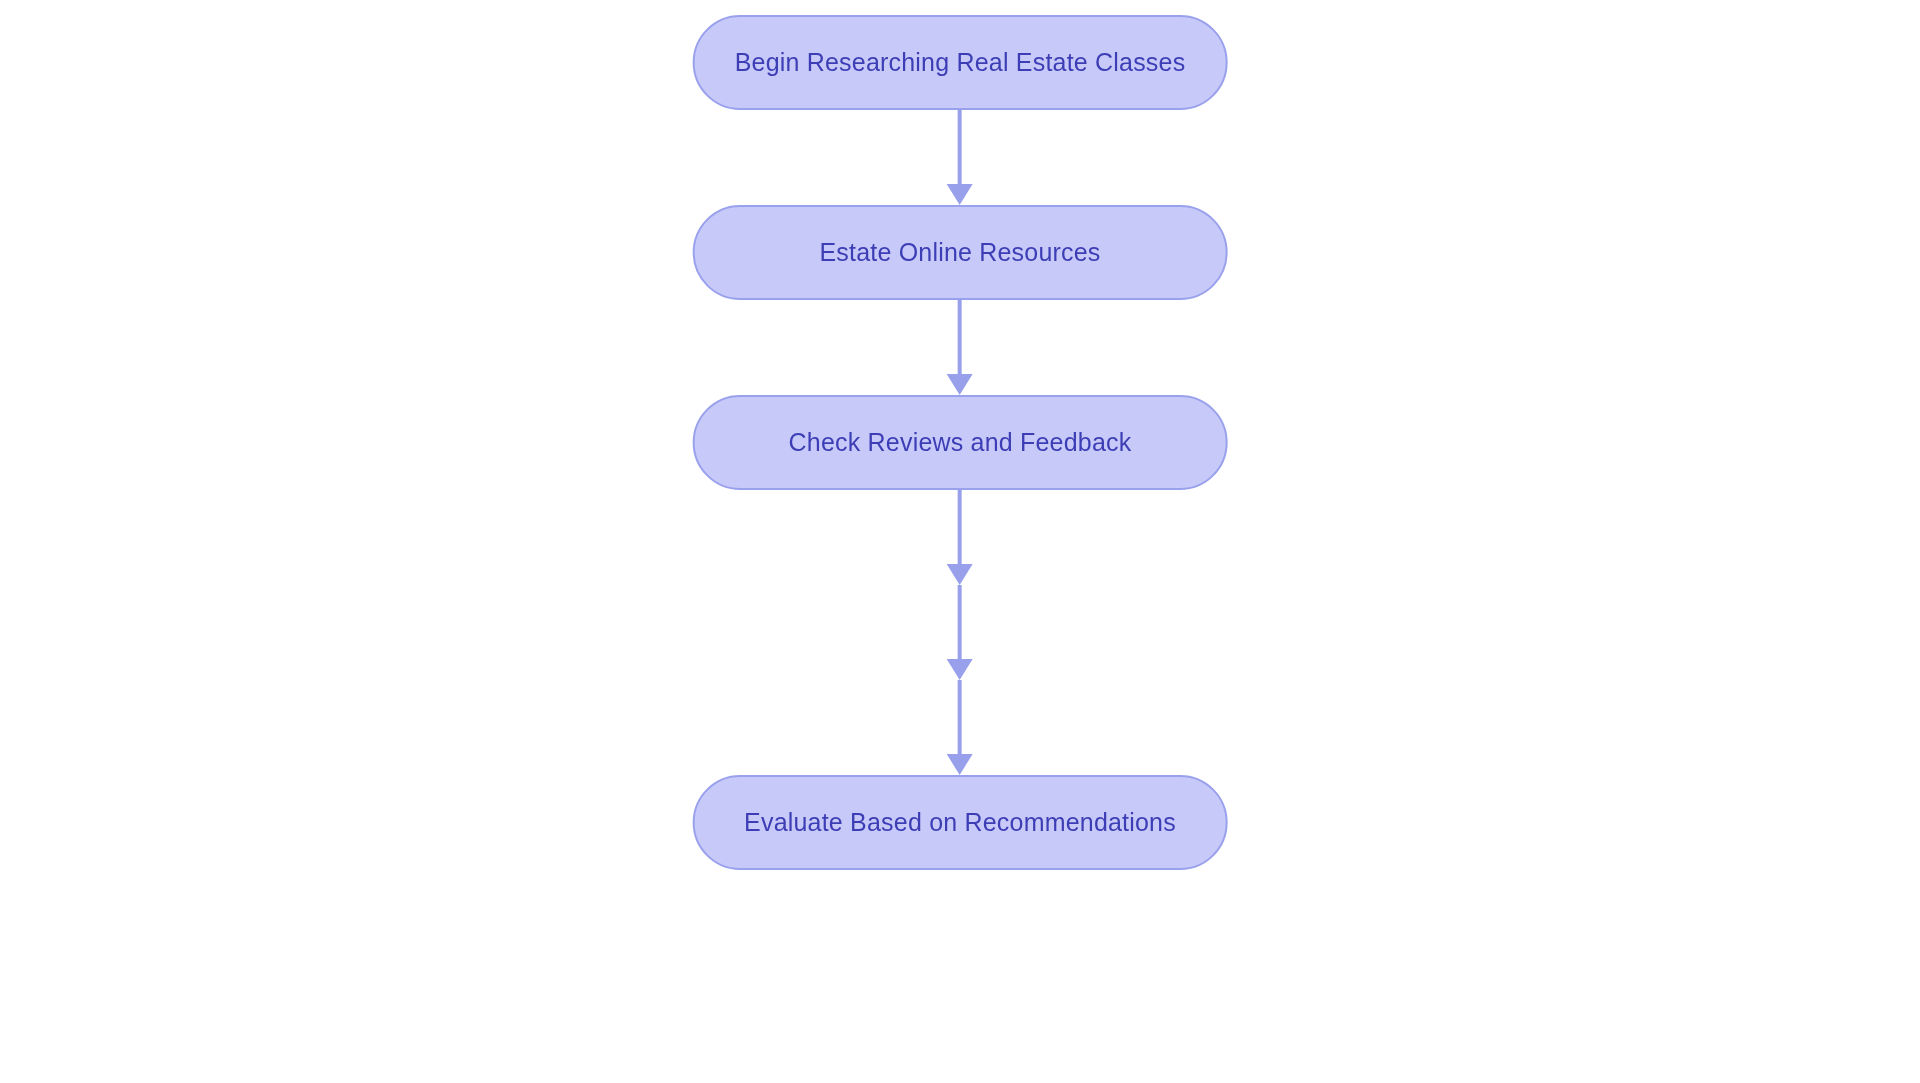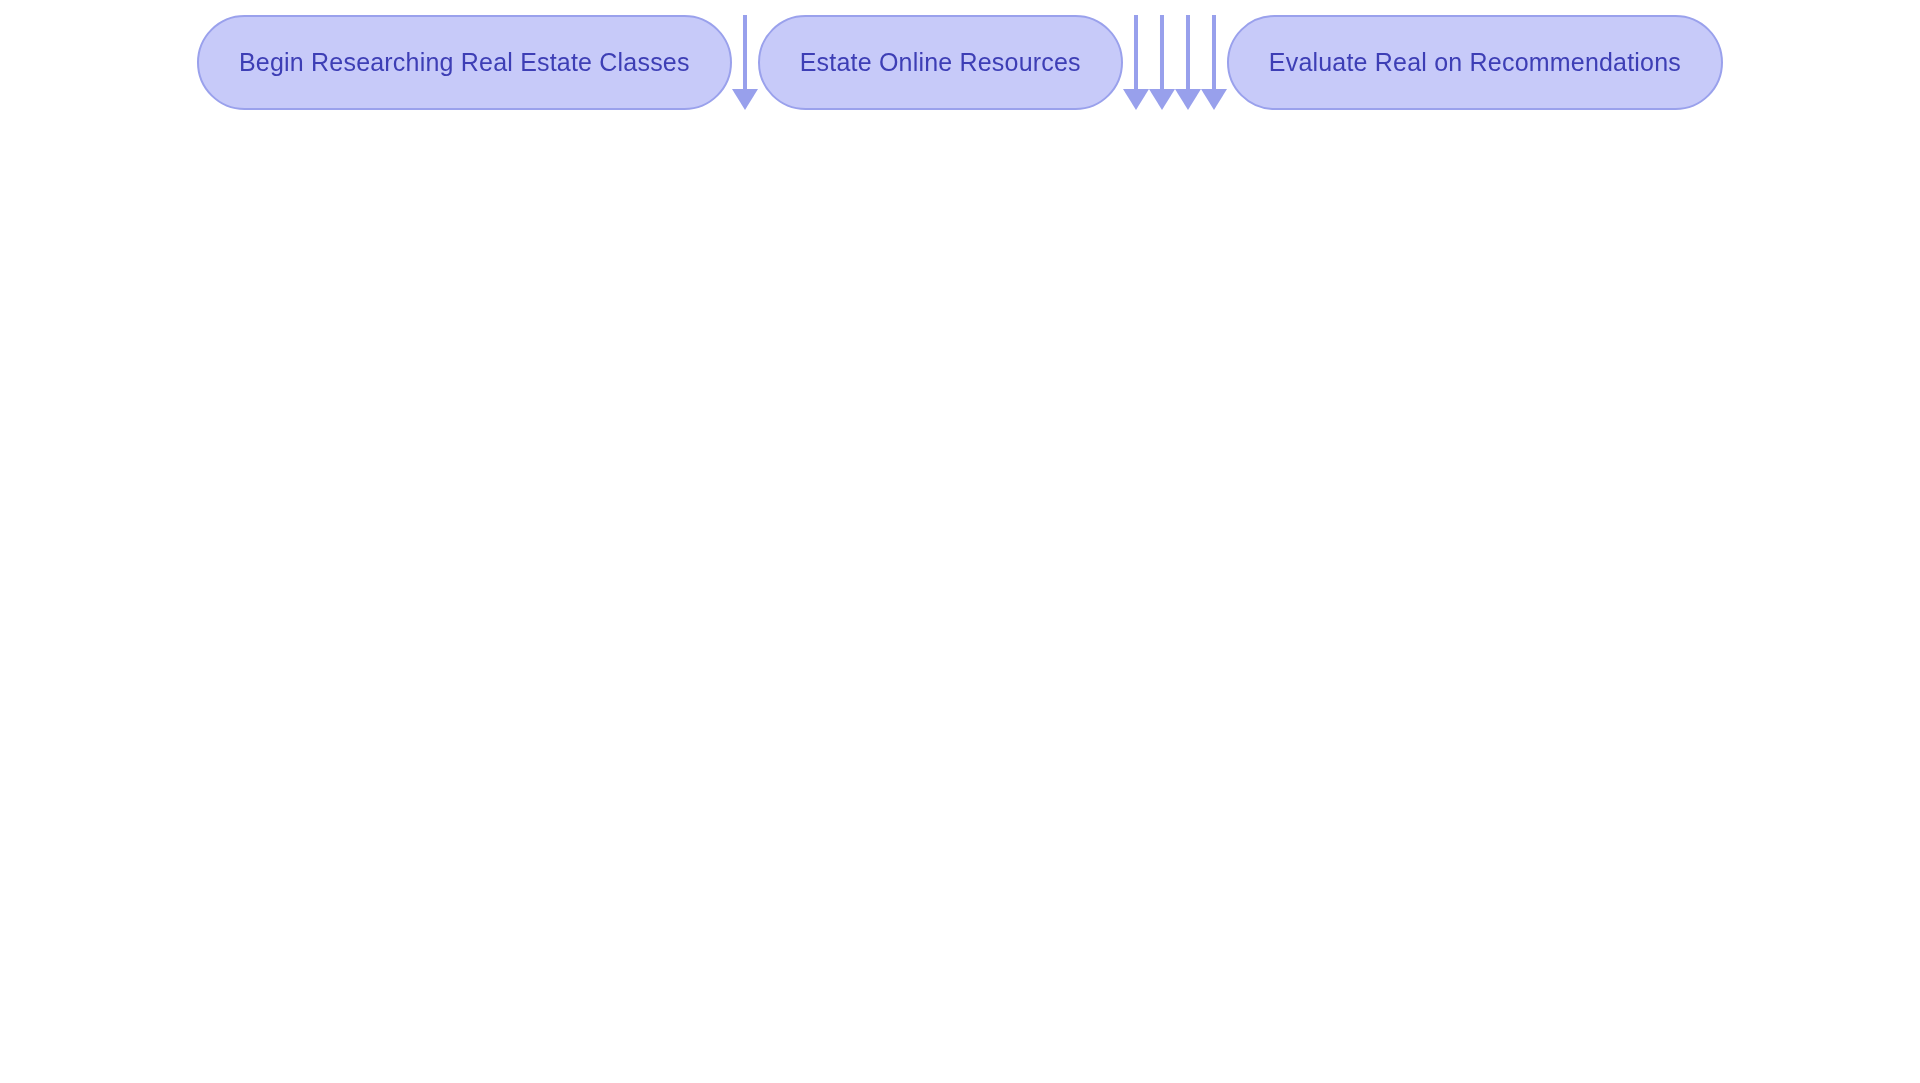--- a/index.html
+++ b/index.html
@@ -23,21 +23,21 @@
     position: relative;
     width: 1920px;
     height: 1083px;
   }
   .flow-column {
     position: absolute;
     top: 15px;
     left: 50%;
     transform: translateX(-50%);
     display: flex;
-    flex-direction: row;
+    flex-direction: column;
   }
   .flow-node {
     height: 95px;
     padding: 0 40px;
     border-radius: 48px;
     background: var(--node_fill);
     border: 2px solid var(--node_border);
     display: flex;
     align-items: center;
     justify-content: center;
@@ -82,36 +82,39 @@
 
     <div class="flow-node">
       <span>Estate Online Resources</span>
     </div>
 
     <div class="flow-arrow">
       <div class="line"></div>
       <div class="head"></div>
     </div>
 
+    <div class="flow-node">
+      <span>Check Reviews and Feedback</span>
+    </div>
 
     <div class="flow-arrow">
       <div class="line"></div>
       <div class="head"></div>
     </div>
 
 
     <div class="flow-arrow">
       <div class="line"></div>
       <div class="head"></div>
     </div>
 
 
     <div class="flow-arrow">
       <div class="line"></div>
       <div class="head"></div>
     </div>
 
     <div class="flow-node">
-      <span>Evaluate Real on Recommendations</span>
+      <span>Evaluate Based on Recommendations</span>
     </div>
 
   </div>
 </div>
 
 </body></html>

